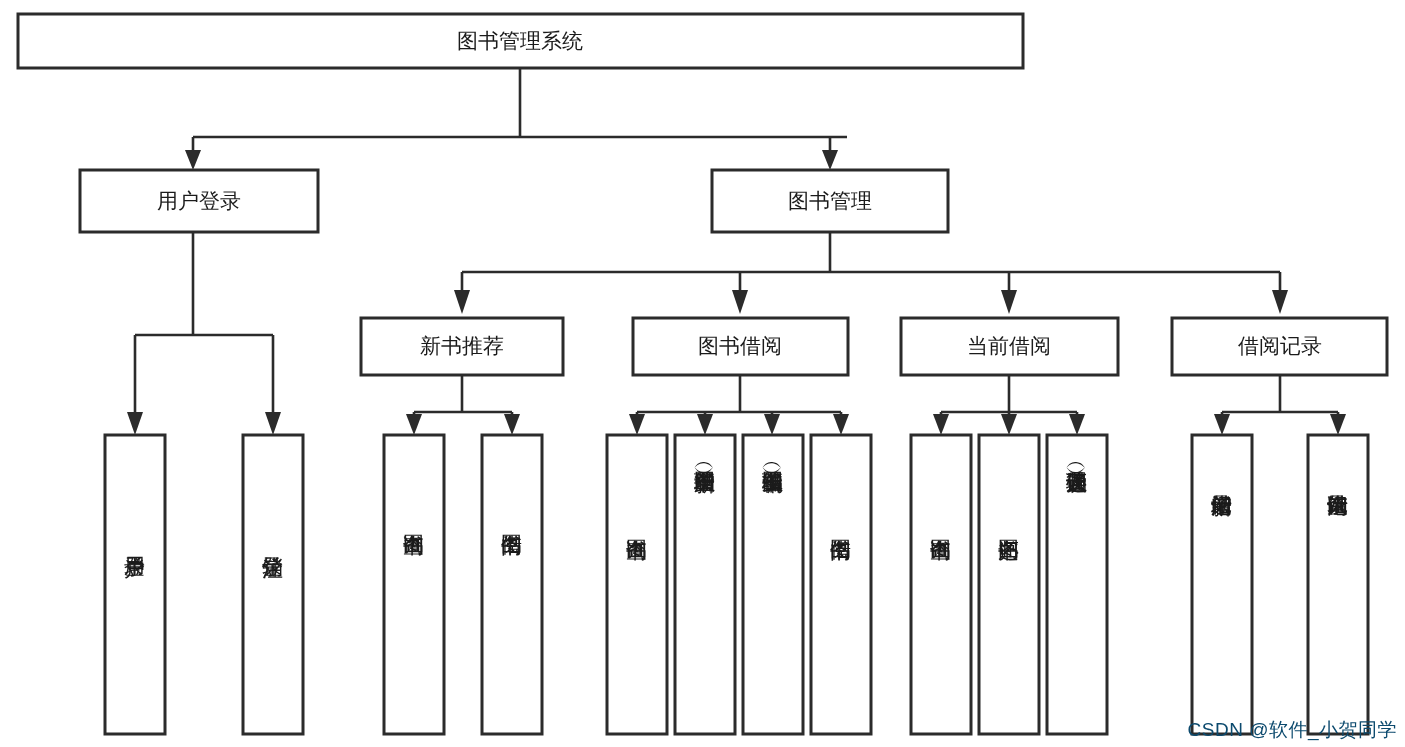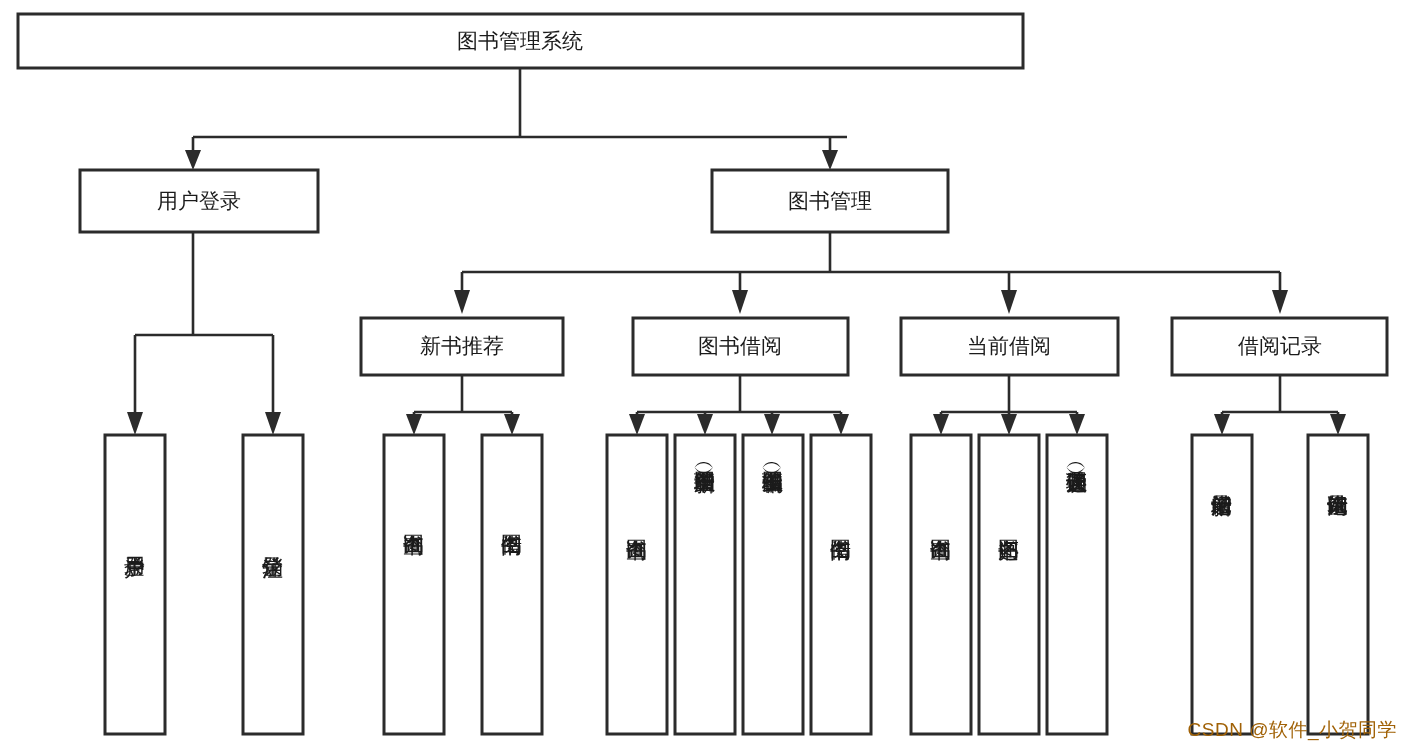--- a/index.html
+++ b/index.html
@@ -53,21 +53,21 @@
   .arrow-head {
     fill: #2b2b2b;
     stroke: none;
   }
   .watermark {
     position: absolute;
     right: 8px;
     bottom: 4px;
     font-family: "Liberation Sans", "DejaVu Sans", sans-serif;
     font-size: 19px;
-    color: #a16207;
+    color: #0c4a6e;
     letter-spacing: 0.5px;
     white-space: nowrap;
     user-select: none;
   }
 </style>
 </head>
 <body>
 
 <div id="diagram-root">
 

